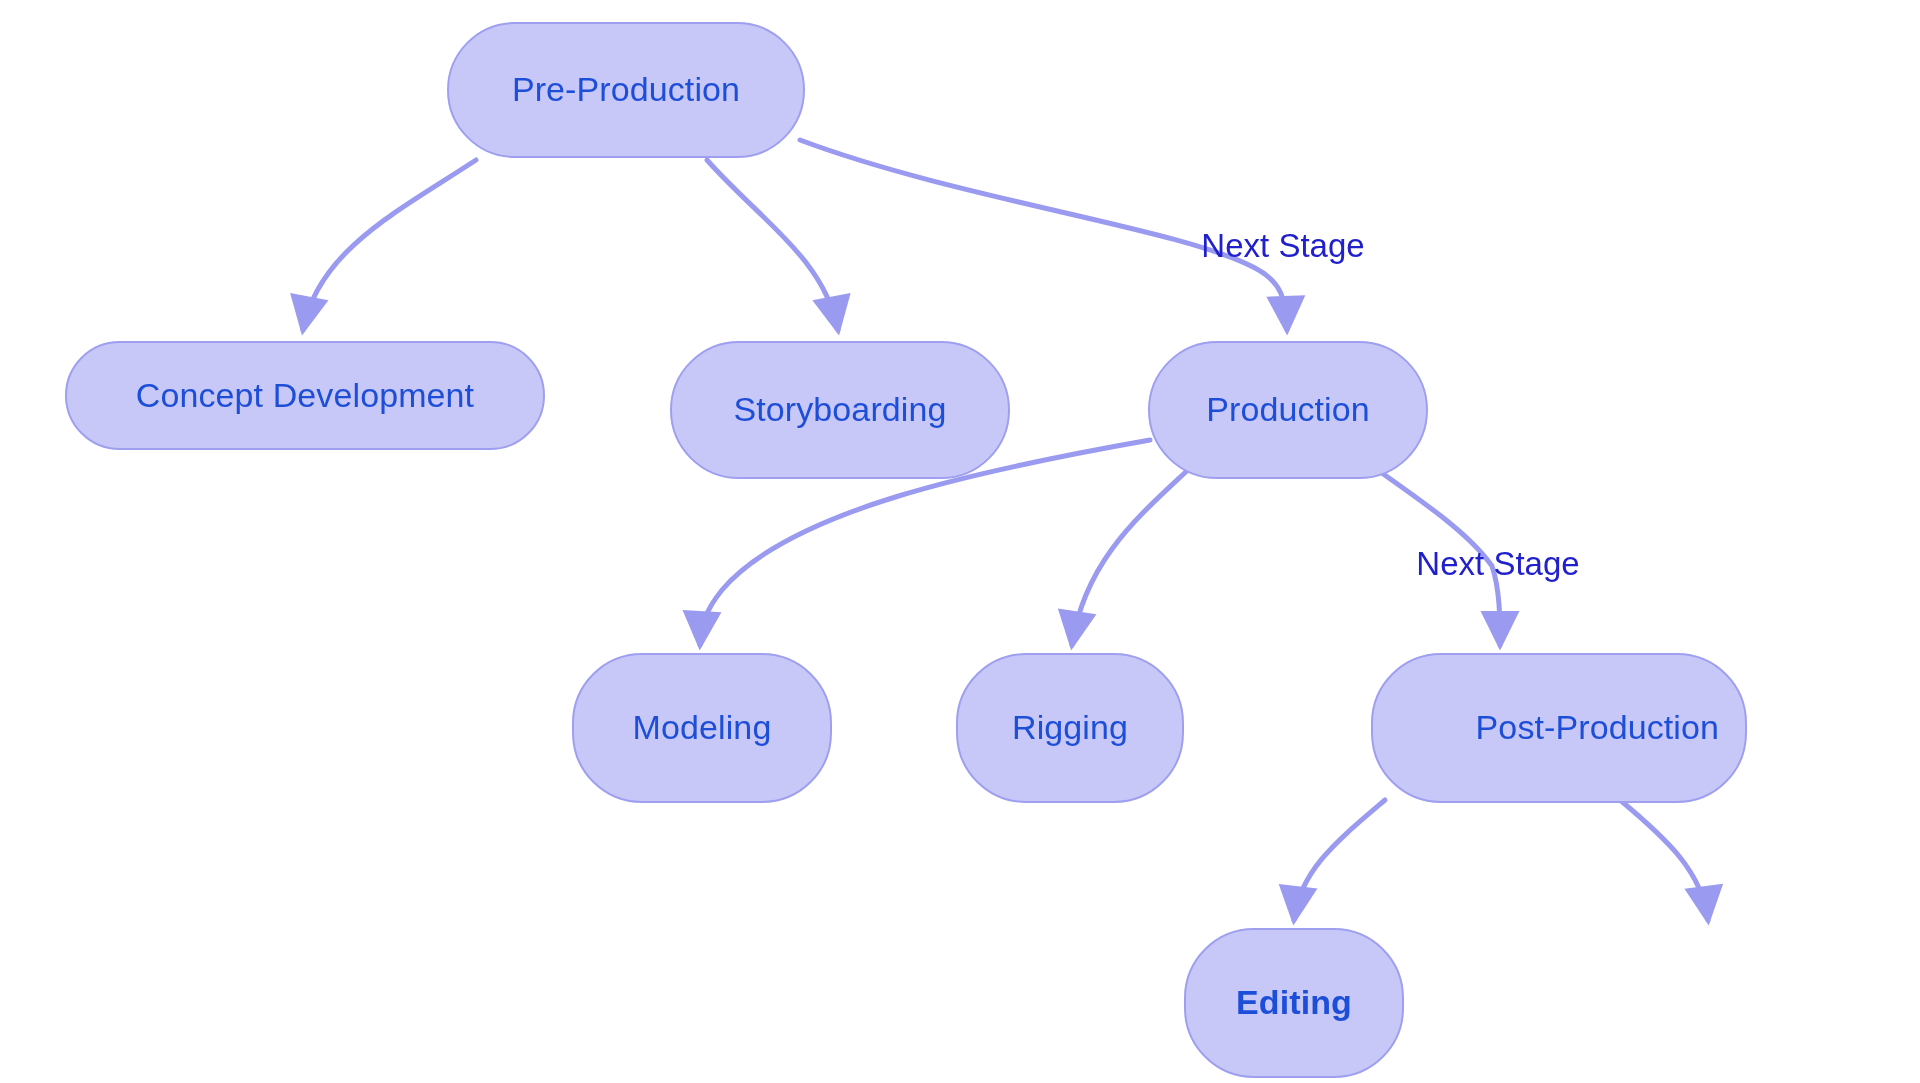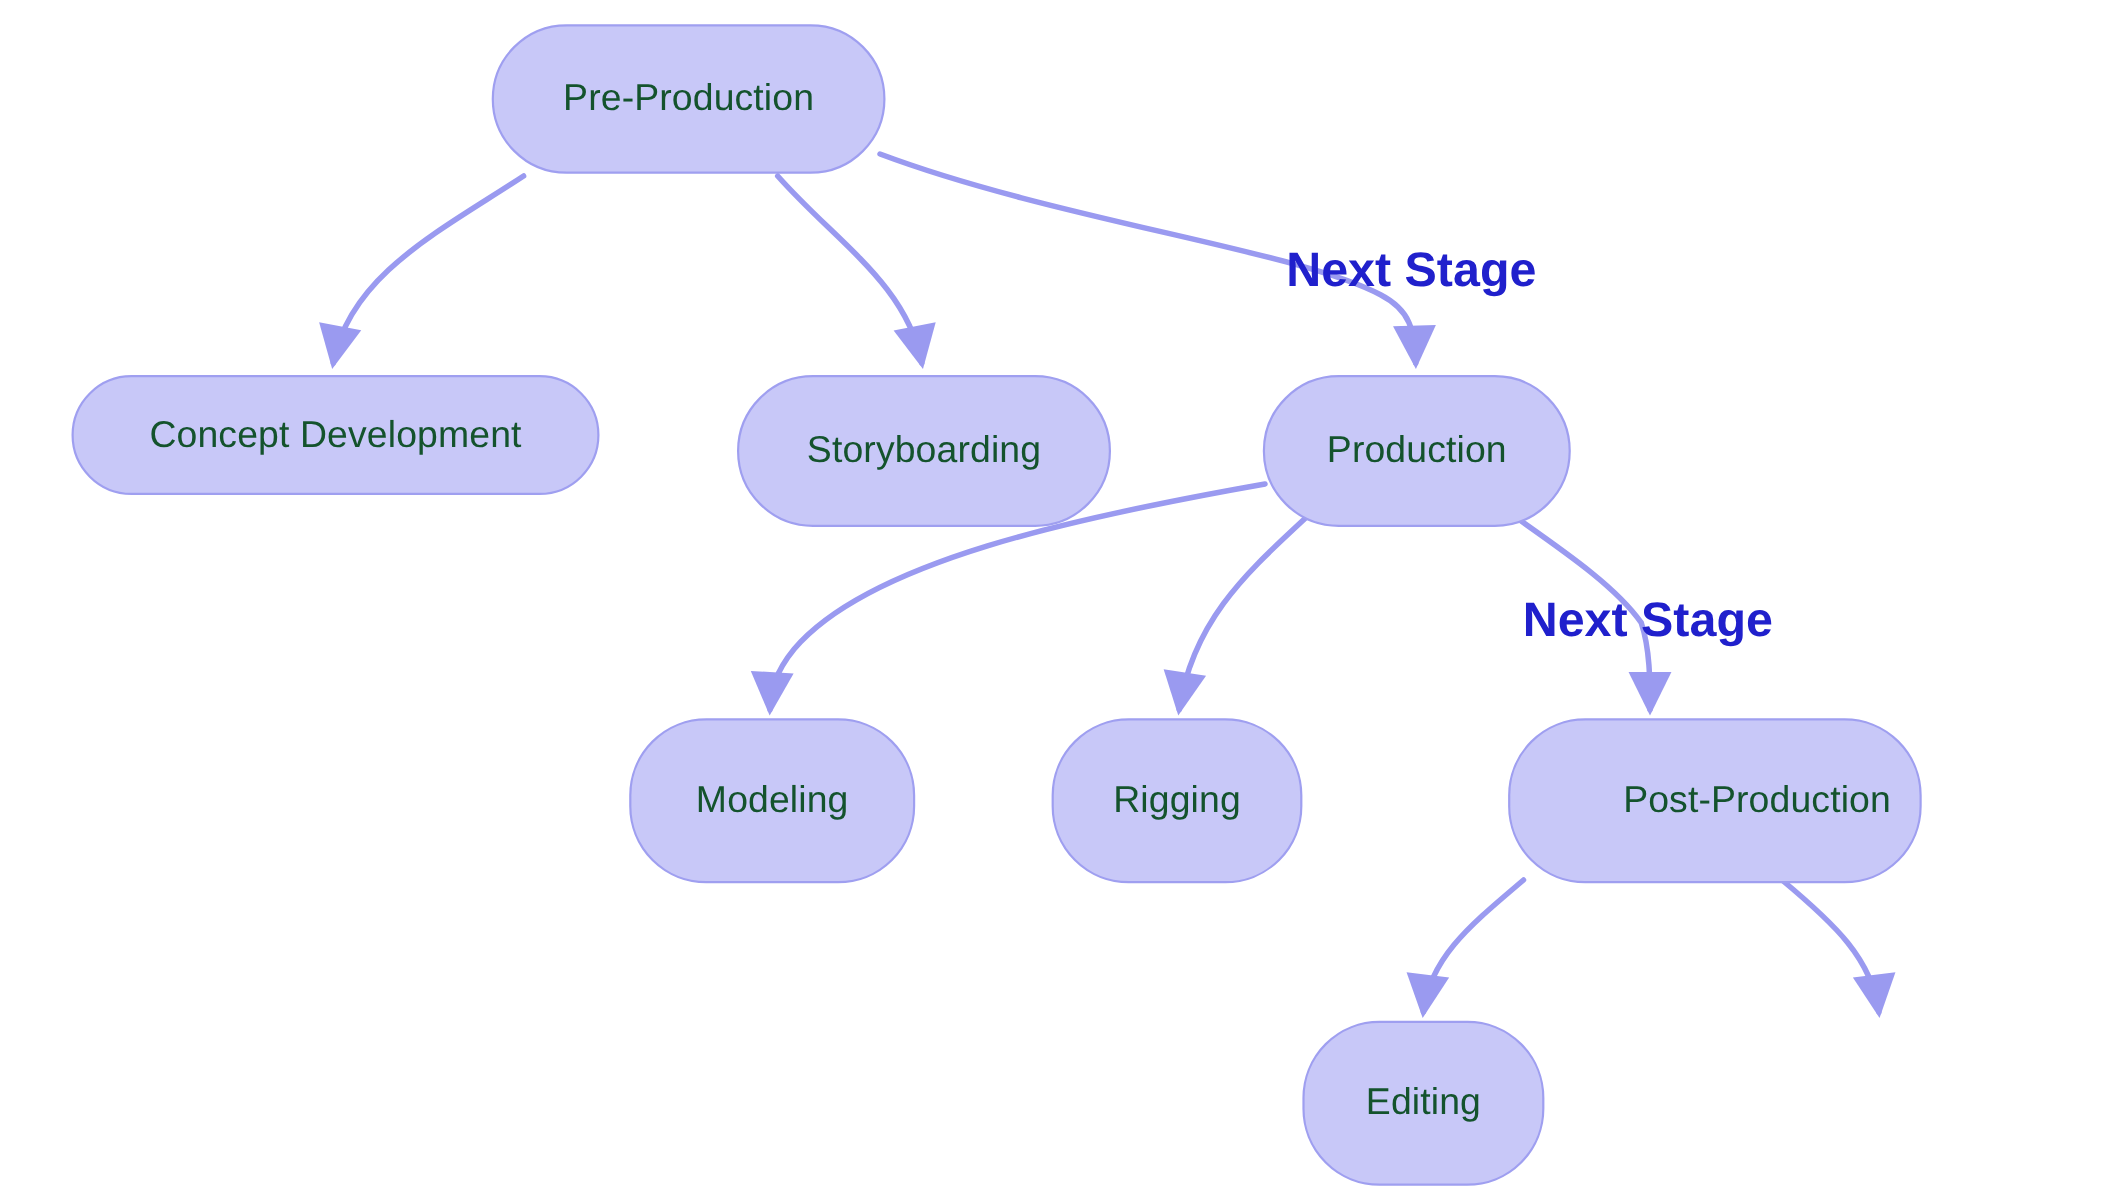--- a/index.html
+++ b/index.html
@@ -31,35 +31,35 @@
   .node {
     position: absolute;
     box-sizing: border-box;
     display: flex;
     align-items: center;
     justify-content: center;
     text-align: center;
     background: #c8c8f8;
     border: 2px solid #9f9ff0;
     border-radius: 70px;
-    color: #14532d;
+    color: #1d4ed8;
     font-family: "Liberation Sans", sans-serif;
     font-size: 34px;
     font-weight: 400;
     line-height: 1.1;
     letter-spacing: 0.1px;
     white-space: nowrap;
     padding: 0 26px;
   }
   .edge-label {
     position: absolute;
     color: #2020cc;
     font-family: "Liberation Sans", sans-serif;
-    font-size: 44px;
-    font-weight: 700;
+    font-size: 33px;
+    font-weight: 400;
     white-space: nowrap;
     background: transparent;
     transform: translate(-50%, -50%);
     pointer-events: none;
   }
 </style>
 </head>
 <body>
 
 <div id="flow-root">
@@ -96,20 +96,20 @@
     </div>
   <div class="node" style="left: 572px; top: 653px; width: 260px; height: 150px;">
       <span>Modeling</span>
     </div>
   <div class="node" style="left: 956px; top: 653px; width: 228px; height: 150px;">
       <span>Rigging</span>
     </div>
   <div class="node" style="left: 1371px; top: 653px; width: 376px; height: 150px; justify-content: flex-end;">
       <span>Post-Production</span>
     </div>
-  <div class="node" style="left: 1184px; top: 928px; width: 220px; height: 150px;">
+  <div class="node" style="left: 1184px; top: 928px; width: 220px; height: 150px; font-weight: bold;">
       <span>Editing</span>
     </div>
 
   <div class="edge-label" style="left: 1283px; top: 246px;">Next Stage</div>
   <div class="edge-label" style="left: 1498px; top: 564px;">Next Stage</div>
 
 </div>
 
 </body></html>

